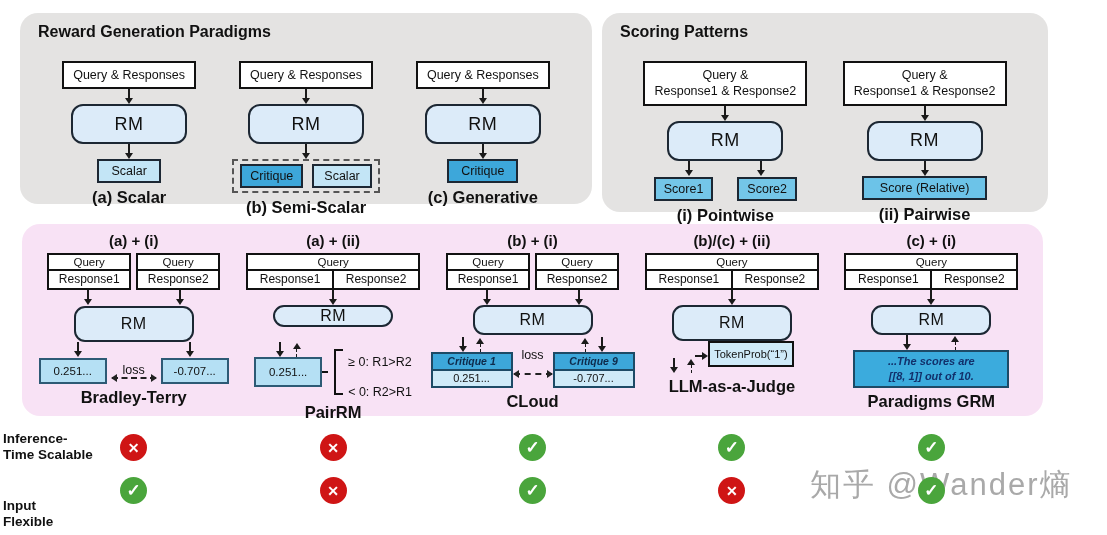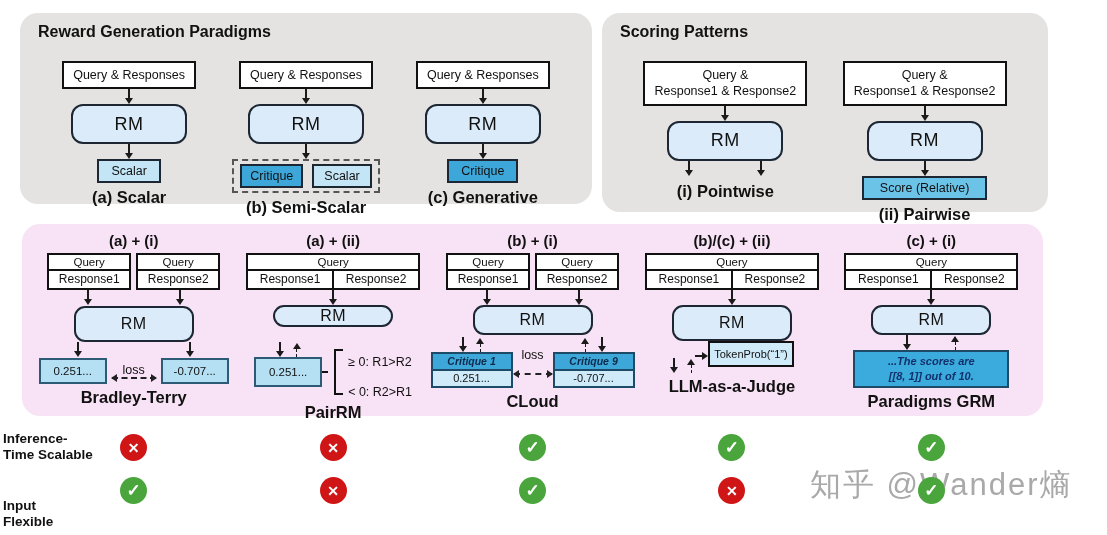--- a/index.html
+++ b/index.html
@@ -178,20 +178,24 @@
       <div class="dual-arrows" style="gap:64px;">
         <div class="va">
             <div class="s"></div>
             <div class="h"></div>
           </div>
         <div class="va">
             <div class="s"></div>
             <div class="h"></div>
           </div>
       </div>
+      <div style="display:flex;gap:24px;">
+        <div class="ob ob-mid">Score1</div>
+        <div class="ob ob-mid">Score2</div>
+      </div>
       <div class="pcaption">(i) Pointwise</div>
     </div>
 
     <div class="pcol">
       <div class="inbox">
         <span>Query &amp;</span><br>
         <span>Response1 &amp; Response2</span>
       </div>
       <div class="va">
           <div class="s"></div>

